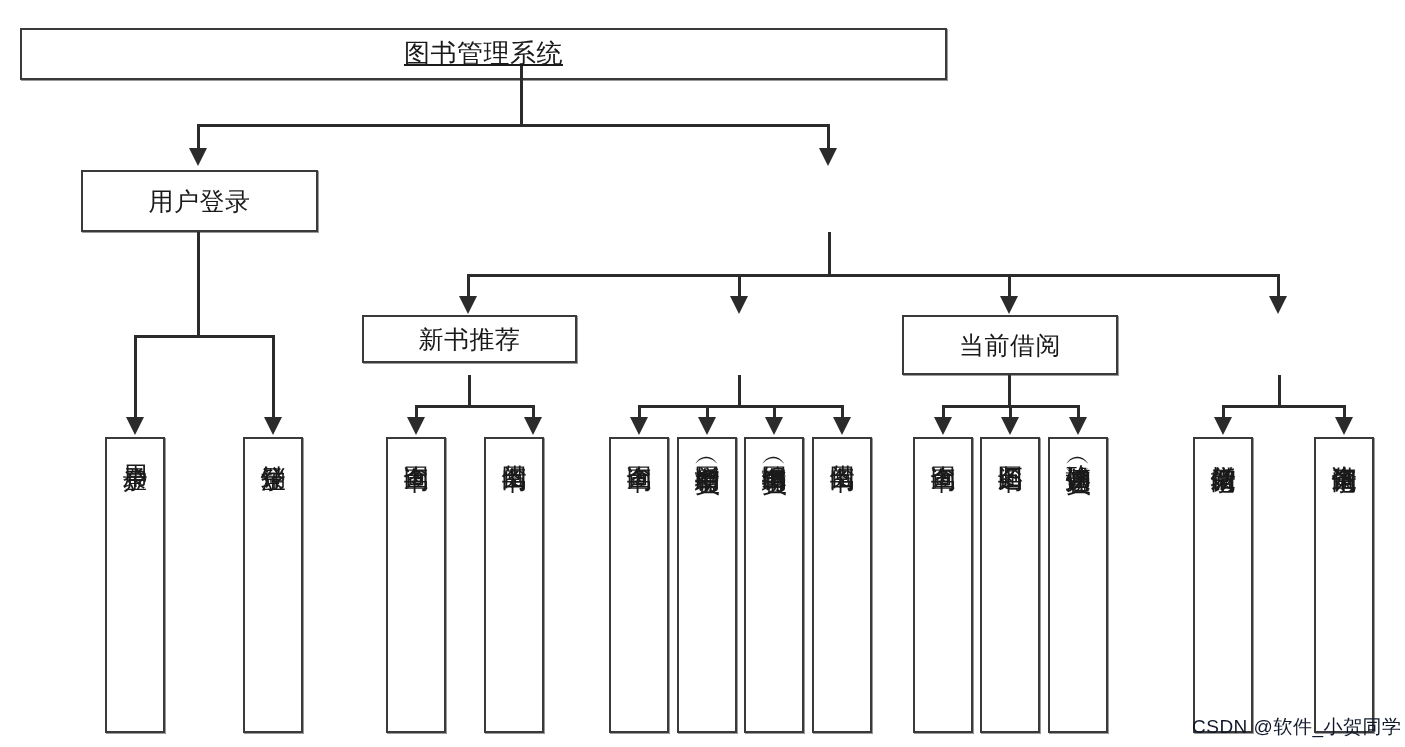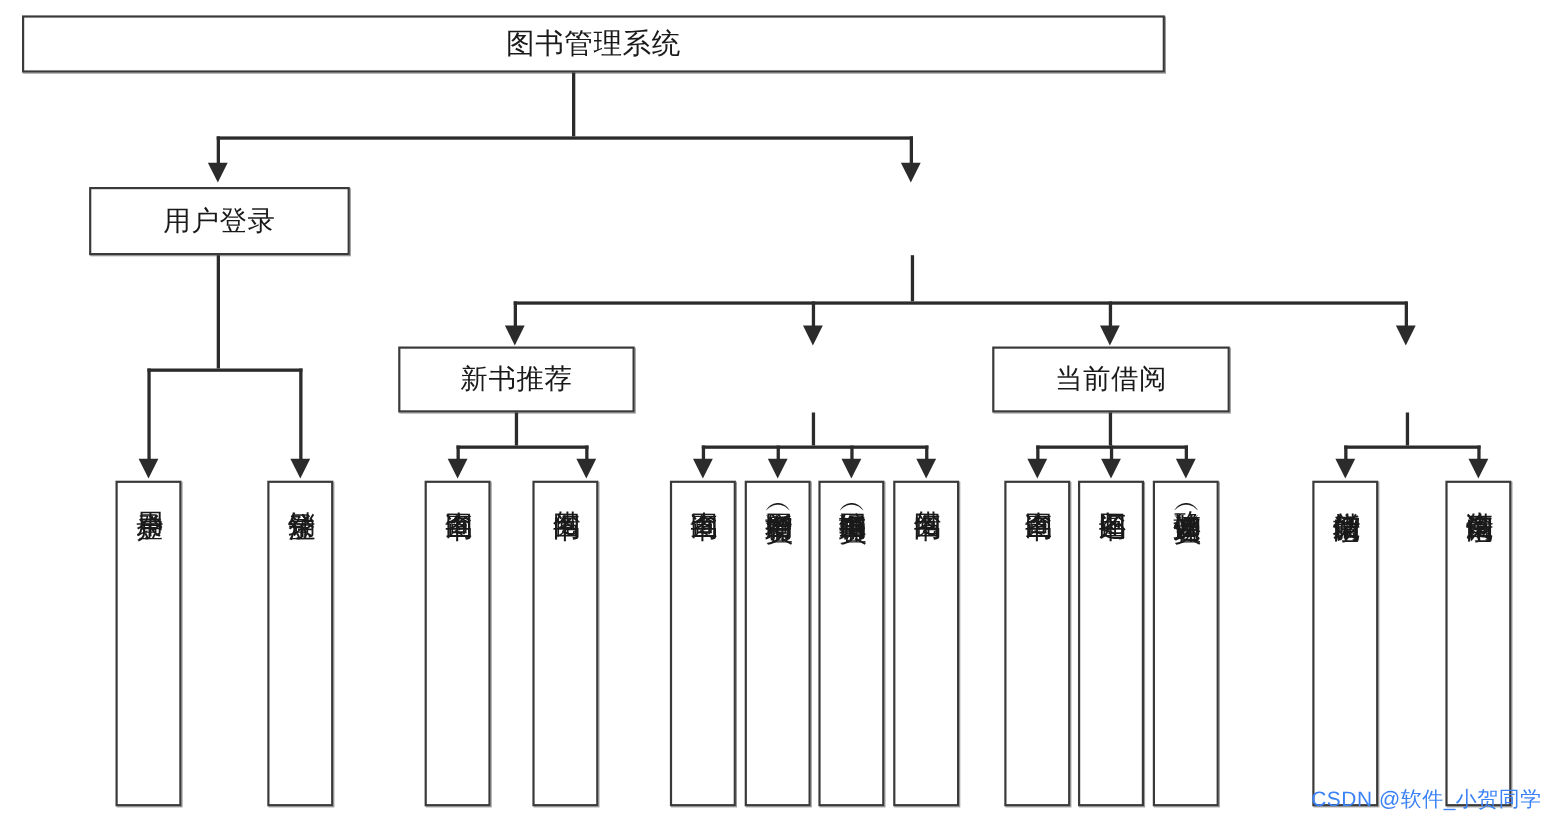--- a/index.html
+++ b/index.html
@@ -65,33 +65,33 @@
     position: absolute;
     width: 0;
     height: 0;
     border-left: 9px solid transparent;
     border-right: 9px solid transparent;
     border-top: 18px solid #2b2b2b;
   }
   
   #watermark {
     position: absolute;
-    color: #3b82f6;
+    color: #0f172a;
     font-size: 19px;
     white-space: nowrap;
     letter-spacing: 0.5px;
     pointer-events: none;
   }
 </style>
 </head>
 <body>
 
 <div id="canvas">
 
-  <div class="node h root" style="left:20px; top:14px; width:1039px; height:52px;">
+  <div class="node h root" style="left:20px; top:28px; width:927px; height:52px;text-decoration:underline;">
     <span class="label">图书管理系统</span>
   </div>
 
   <div class="vline" style="left:520px; top:66px; width:3px; height:58px;"></div>
 
   <div class="hline" style="left:197px; top:124px; width:633px; height:3px;"></div>
 
   <div class="vline" style="left:197px; top:124px; width:3px; height:26px;"></div>
   <div class="arrow" style="left:189px; top:148px;"></div>
   <div class="vline" style="left:827px; top:124px; width:3px; height:26px;"></div>
@@ -113,21 +113,21 @@
   <div class="hline" style="left:467px; top:274px; width:812px; height:3px;"></div>
   <div class="vline" style="left:467px; top:274px; width:3px; height:24px;"></div>
   <div class="arrow" style="left:459px; top:296px;"></div>
   <div class="vline" style="left:738px; top:274px; width:3px; height:24px;"></div>
   <div class="arrow" style="left:730px; top:296px;"></div>
   <div class="vline" style="left:1008px; top:274px; width:3px; height:24px;"></div>
   <div class="arrow" style="left:1000px; top:296px;"></div>
   <div class="vline" style="left:1277px; top:274px; width:3px; height:24px;"></div>
   <div class="arrow" style="left:1269px; top:296px;"></div>
 
-  <div class="node h" style="left:362px; top:315px; width:215px; height:60px;">
+  <div class="node h" style="left:362px; top:315px; width:215px; height:48px;">
     <span class="label">新书推荐</span>
   </div>
   <div class="node h" style="left:902px; top:315px; width:216px; height:60px;">
     <span class="label">当前借阅</span>
   </div>
 
   <div class="vline" style="left:468px; top:375px; width:3px; height:30px;"></div>
   <div class="hline" style="left:415px; top:405px; width:120px; height:3px;"></div>
   <div class="vline" style="left:415px; top:405px; width:3px; height:14px;"></div>
   <div class="arrow" style="left:407px; top:417px;"></div>

